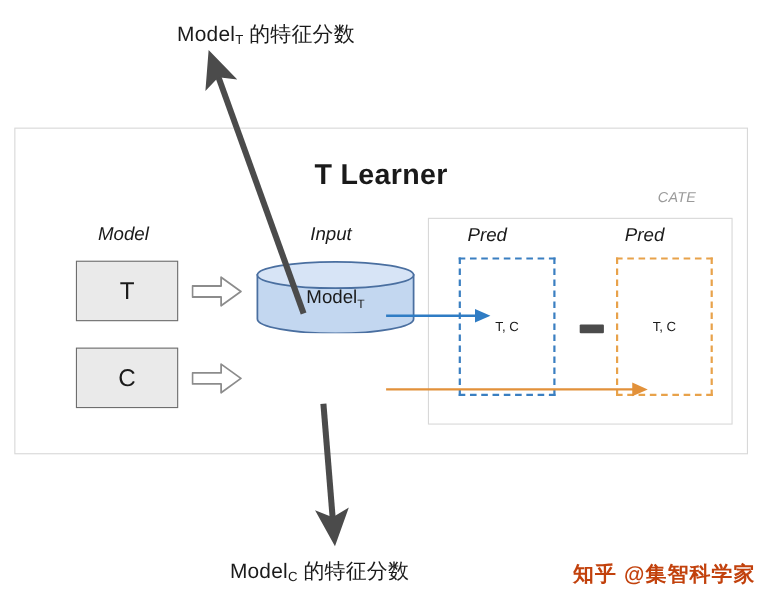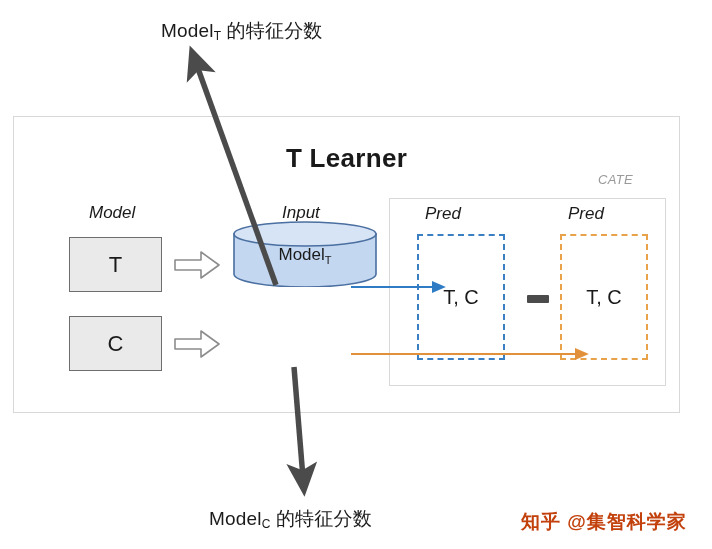--- a/index.html
+++ b/index.html
@@ -131,33 +131,33 @@
     text-align: center;
     font-size: 17px;
     color: #1a1a1a;
     pointer-events: none;
   }
   .cyl-label .sub {
     font-size: 11px;
     position: relative;
     top: 4px;
   }
-  #cyl-t { left: 218px; top: 104px; }
+  #cyl-t { left: 218px; top: 120px; }
   #cyl-c { left: 218px; top: 196px; }
 
   
   .pred-box {
     position: absolute;
     width: 88px;
     height: 126px;
     box-sizing: border-box;
     display: flex;
     align-items: center;
     justify-content: center;
-    font-size: 20px;
+    font-size: 12px;
     color: #1a1a1a;
     background: transparent;
   }
   #pred-box-t {
     left: 403px; top: 117px;
     border: 2px dashed #3a7fc1;
   }
   #pred-box-c {
     left: 546px; top: 117px;
     border: 2px dashed #e8a24a;

